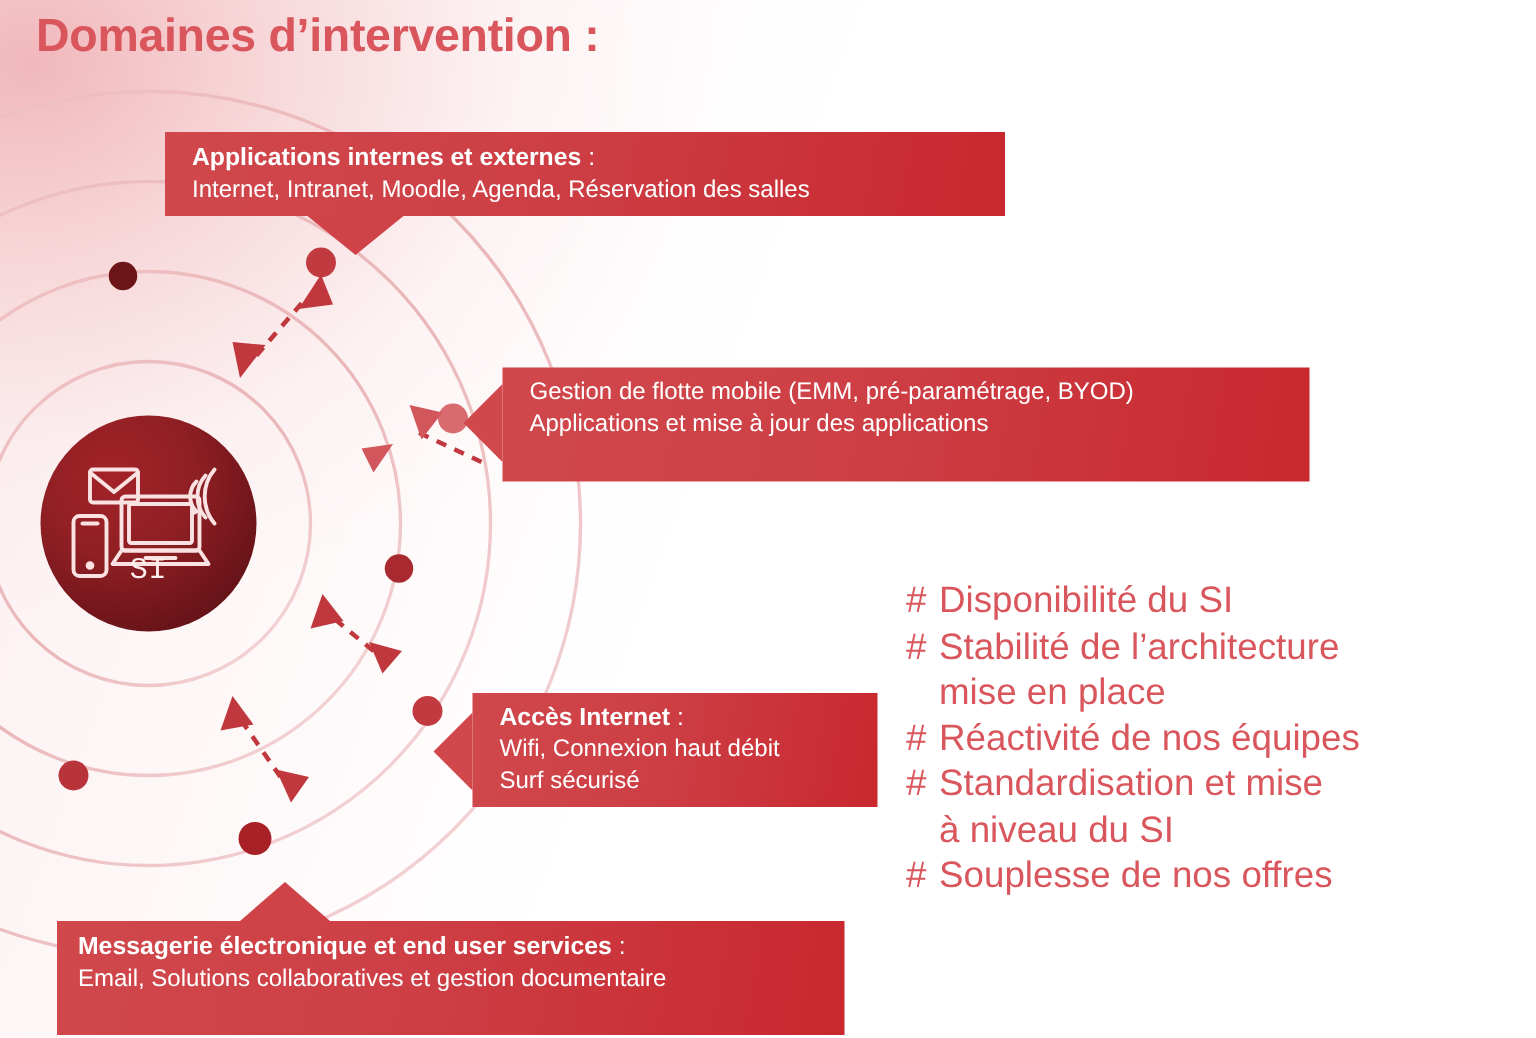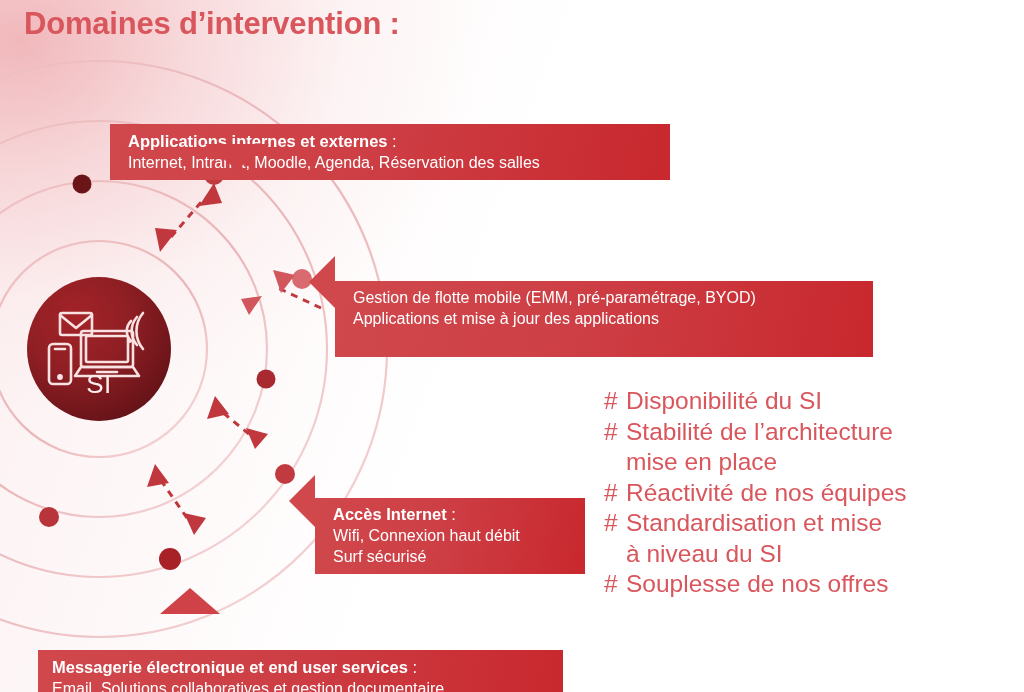--- a/index.html
+++ b/index.html
@@ -58,32 +58,31 @@
     left: 0; top: 0;
     width: 144px; height: 144px;
   }
   .si-label {
     position: absolute;
     left: 0;
     top: 92px;
     width: 144px;
     text-align: center;
     color: #fdeeee;
-    font-size: 26px;
-    font-family: Liberation Sans, sans-serif;
+    font-size: 20px;
+    font-family: Liberation Mono, monospace;
     letter-spacing: 0.5px;
   }
 
   
   .callout {
     position: absolute;
     color: #ffffff;
     box-sizing: border-box;
     background: linear-gradient(100deg, #d0484c 0%, #cd3f45 45%, #c8282e 100%);
-    margin-top: 36px;
   }
   .callout .c-title {
     font-weight: bold;
     font-size: 16.5px;
     line-height: 21px;
     white-space: nowrap;
   }
   .callout .c-title .thin {
     font-weight: normal;
   }

